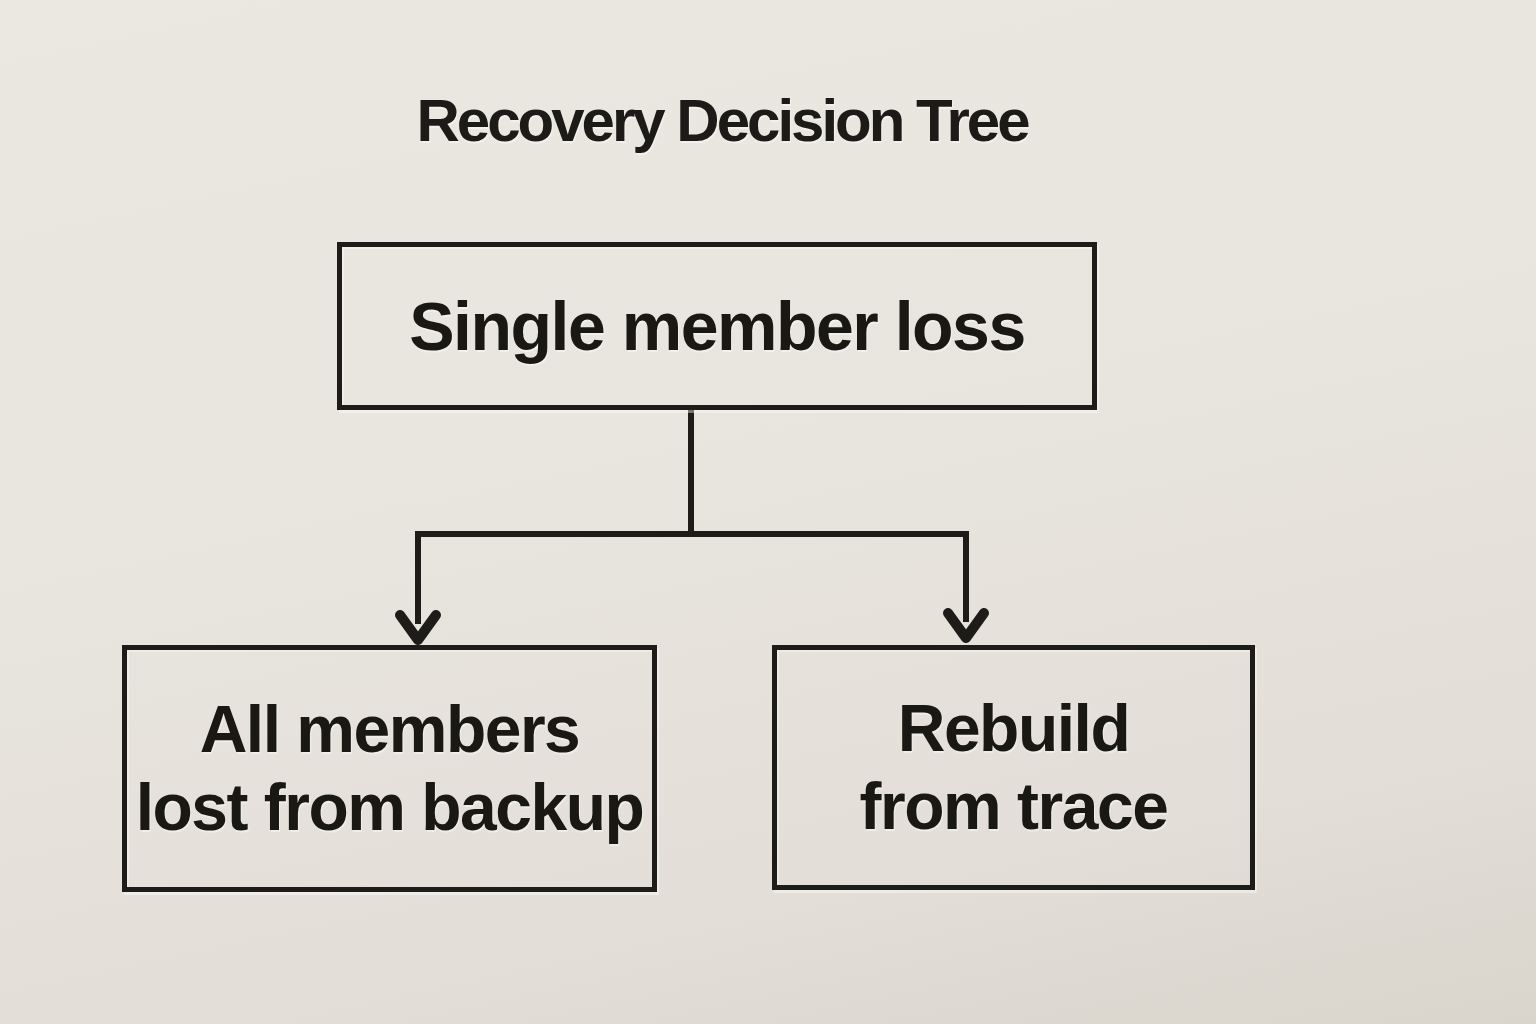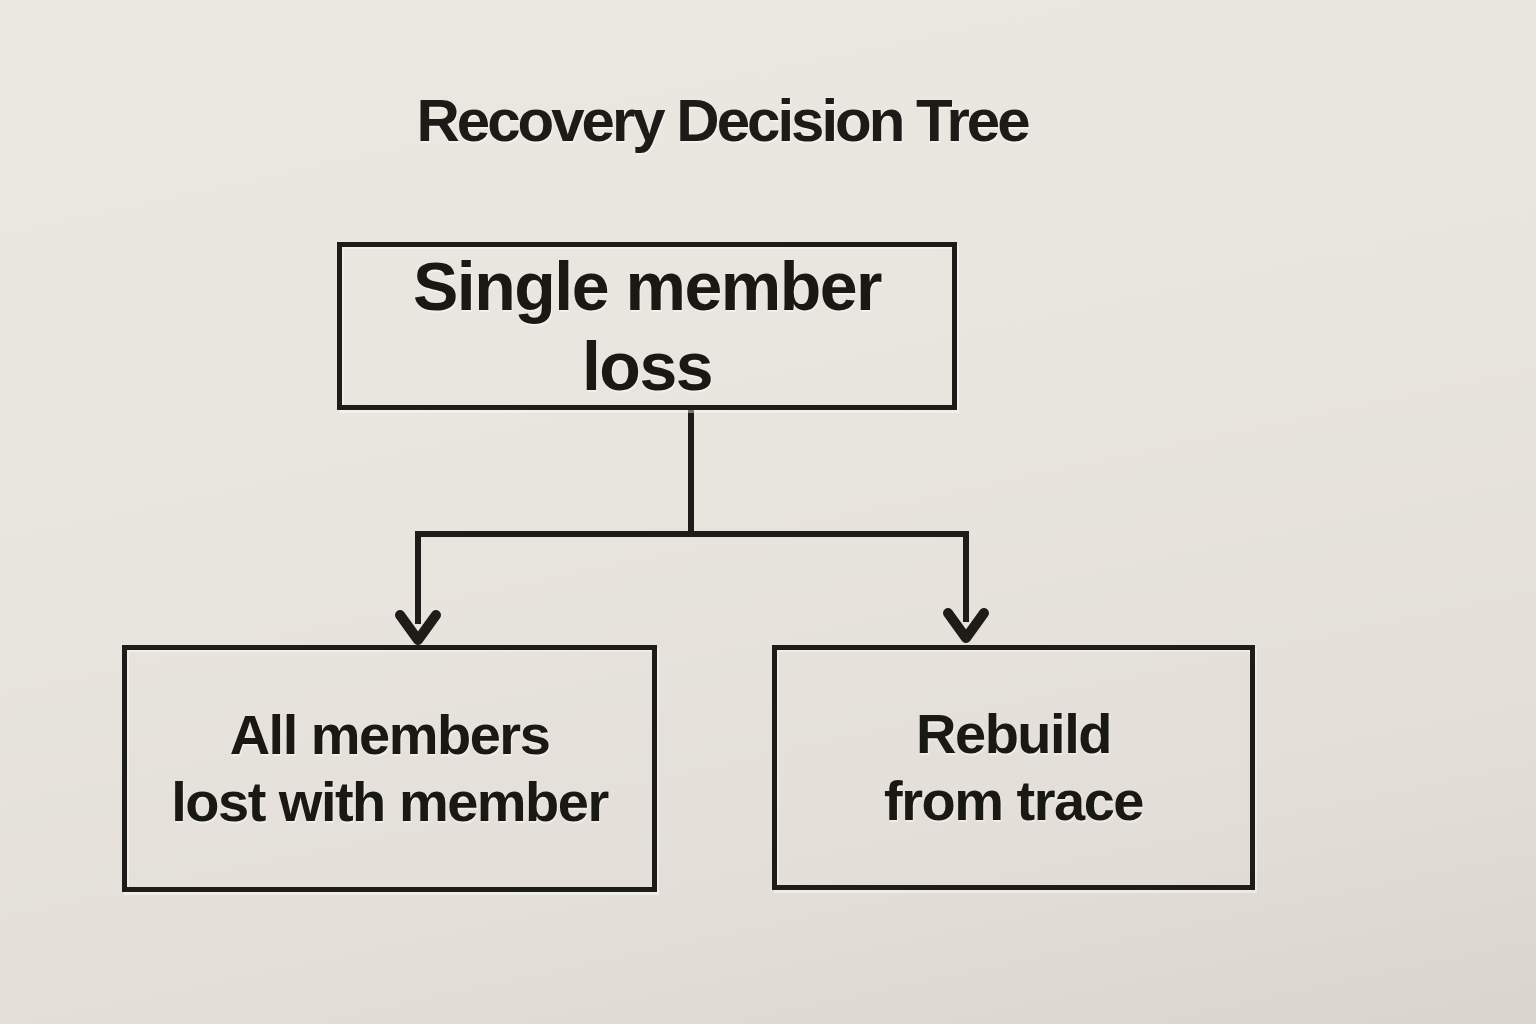--- a/index.html
+++ b/index.html
@@ -42,37 +42,37 @@
   .node .label {
     font-weight: 700;
     color: #191813;
     letter-spacing: -1.5px;
     line-height: 1.18;
     text-shadow: 1px 2px 1px rgba(255,255,255,0.45);
   }
   .node-root {
     left: 337px;
     top: 242px;
-    width: 620px;
+    width: 760px;
     height: 168px;
   }
   .node-root .label { font-size: 68px; }
   .node-left {
     left: 122px;
     top: 645px;
     width: 535px;
     height: 247px;
   }
   .node-right {
     left: 772px;
     top: 645px;
     width: 483px;
     height: 245px;
   }
-  .node-left .label, .node-right .label { font-size: 56px; }
+  .node-left .label, .node-right .label { font-size: 66px; }
   .connectors {
     position: absolute;
     left: 0;
     top: 0;
     width: 1536px;
     height: 1024px;
     pointer-events: none;
   }
   .connectors path {
     stroke: #1d1c18;
@@ -96,21 +96,21 @@
     <path d="M948 613 L966 638 L984 613" stroke-width="10" stroke-linecap="round" stroke-linejoin="round"></path>
   </svg>
 
   <div class="node node-root">
     <div class="label">Single member loss</div>
   </div>
 
   <div class="node node-left">
     <div class="label">
       <span>All members</span><br>
-      <span>lost with member</span>
+      <span>lost from backup</span>
     </div>
   </div>
 
   <div class="node node-right">
     <div class="label">
       <span>Rebuild</span><br>
       <span>from trace</span>
     </div>
   </div>
 

